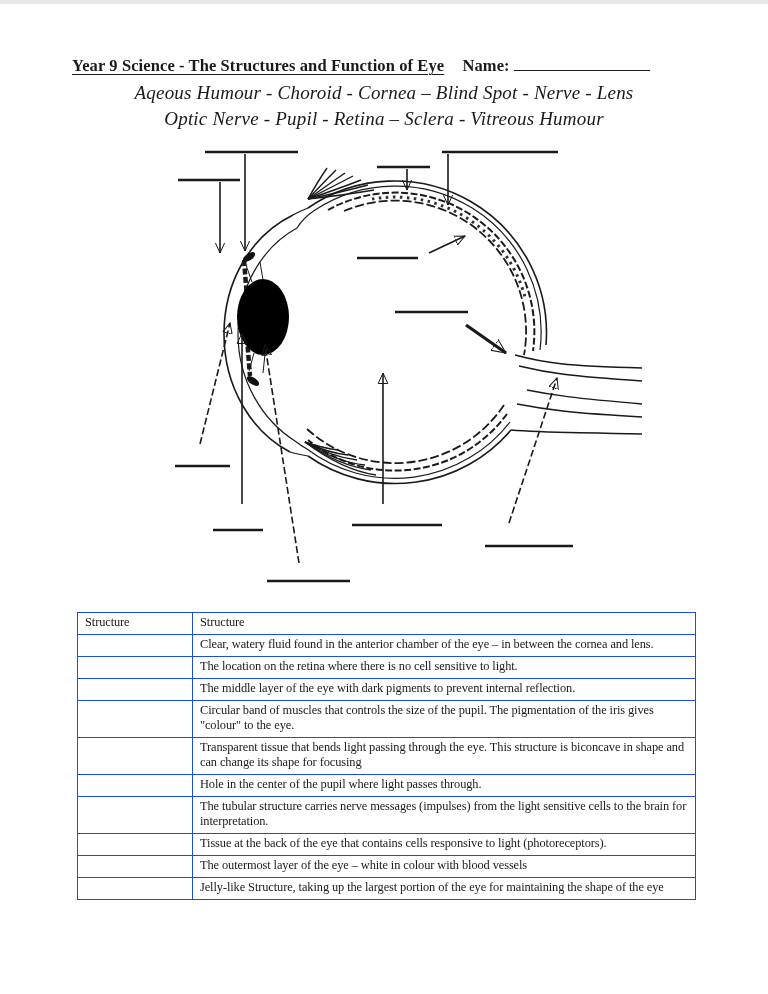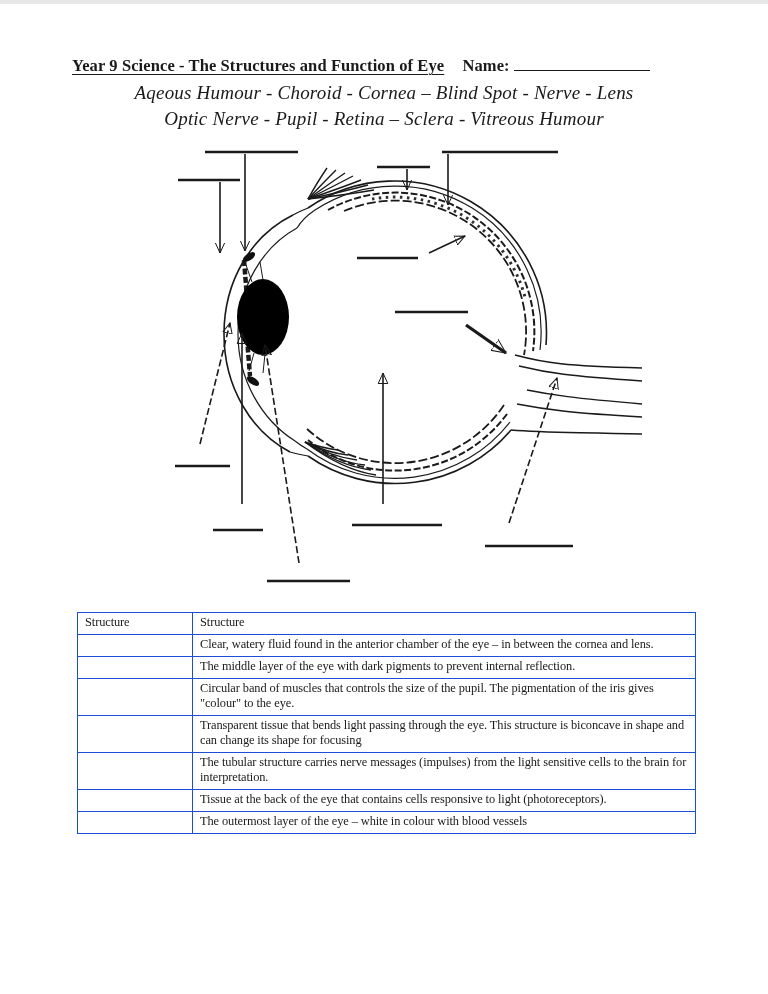--- a/index.html
+++ b/index.html
@@ -192,38 +192,50 @@
       <tr>
         <th>Structure</th>
         <th>Structure</th>
       </tr>
       <tr>
         <td></td>
         <td>Clear, watery fluid found in the anterior chamber of the eye – in between the cornea and lens.</td>
       </tr>
       <tr>
         <td></td>
+        <td>The location on the retina where there is no cell sensitive to light.</td>
+      </tr>
+      <tr>
+        <td></td>
         <td>The middle layer of the eye with dark pigments to prevent internal reflection.</td>
       </tr>
       <tr>
         <td></td>
         <td>Circular band of muscles that controls the size of the pupil. The pigmentation of the iris gives "colour" to the eye.</td>
       </tr>
       <tr>
         <td></td>
         <td>Transparent tissue that bends light passing through the eye. This structure is biconcave in shape and can change its shape for focusing</td>
       </tr>
       <tr>
         <td></td>
+        <td>Hole in the center of the pupil where light passes through.</td>
+      </tr>
+      <tr>
+        <td></td>
         <td>The tubular structure carries nerve messages (impulses) from the light sensitive cells to the brain for interpretation.</td>
       </tr>
       <tr>
         <td></td>
         <td>Tissue at the back of the eye that contains cells responsive to light (photoreceptors).</td>
       </tr>
       <tr>
         <td></td>
         <td>The outermost layer of the eye – white in colour with blood vessels</td>
+      </tr>
+      <tr>
+        <td></td>
+        <td>Jelly-like Structure, taking up the largest portion of the eye for maintaining the shape of the eye</td>
       </tr>
     </tbody>
   </table>
 
 </div>
 
 </body></html>

